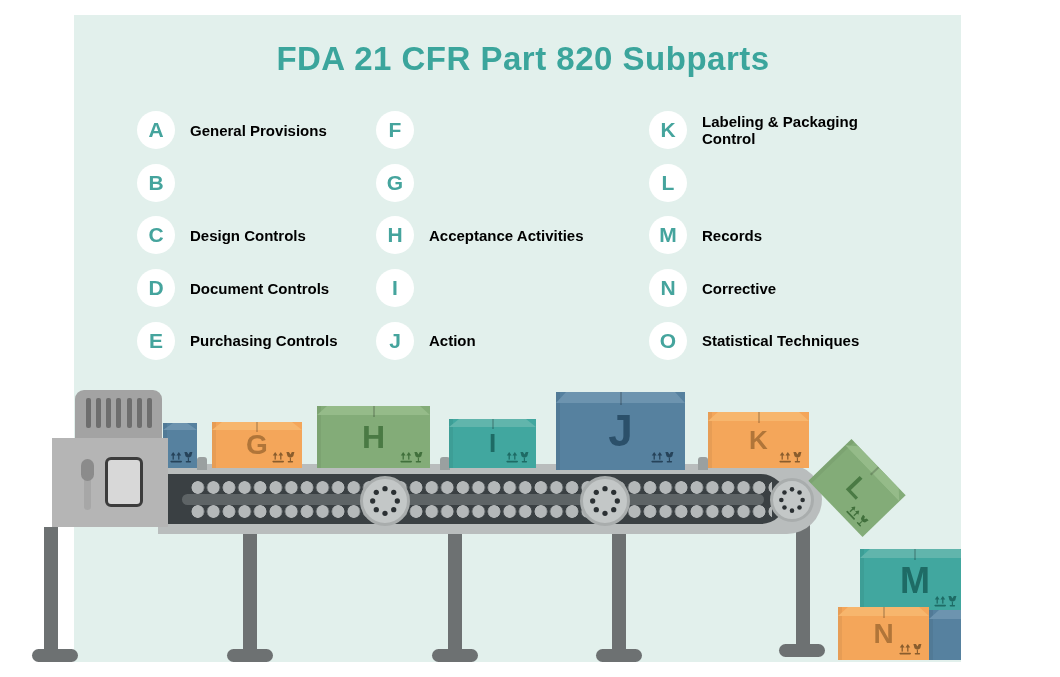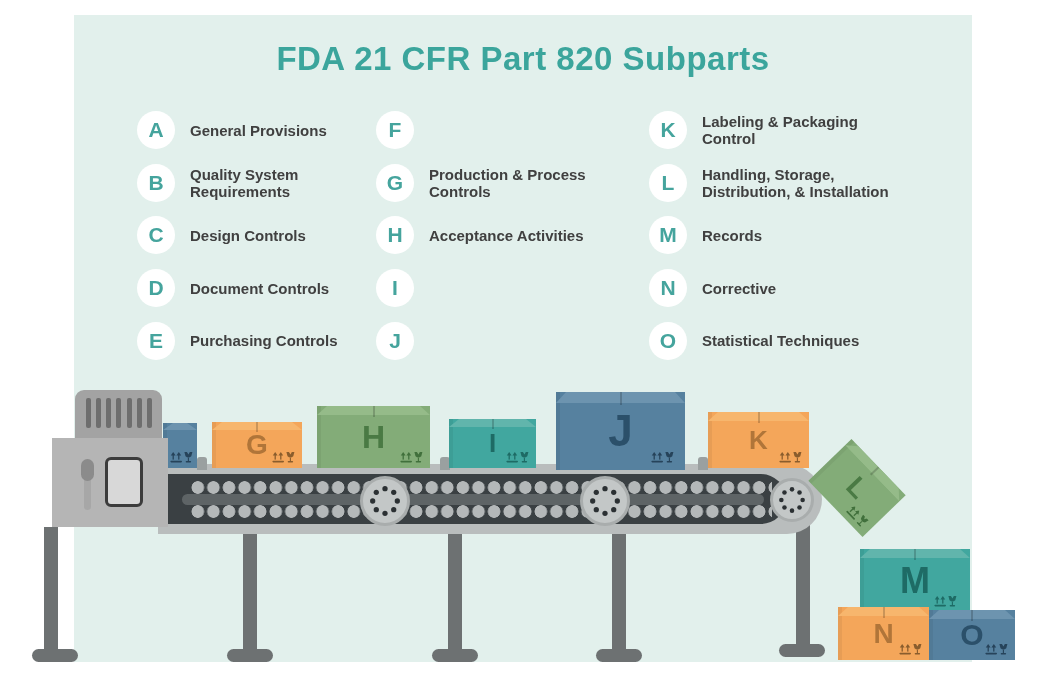--- a/index.html
+++ b/index.html
@@ -1,31 +1,31 @@
 <!DOCTYPE html>
 <html><head>
 <meta charset="utf-8">
 <style>
   * { margin:0; padding:0; box-sizing:border-box; }
   body { background:#fff; font-family:"Liberation Sans", sans-serif; }
-  #stage { position:relative; width:1060px; height:677px; background:#fff; overflow:hidden; }
+  #stage { position:relative; width:961px; height:677px; background:#fff; overflow:hidden; }
   #panel { position:absolute; left:74px; top:15px; width:898px; height:647px; background:#e2f0ec; }
 
   
   #title { position:absolute; left:74px; top:40px; width:898px; text-align:center;
            font-size:33px; font-weight:bold; color:#3ba59c; letter-spacing:0.5px; }
 
   
   .col { position:absolute; top:104px; }
   #col-1 { left:137px; } #col-2 { left:376px; } #col-3 { left:649px; }
   .item { display:flex; align-items:center; height:52.6px; }
   .bullet { flex:0 0 38px; width:38px; height:38px; border-radius:50%; background:#fff;
             display:flex; align-items:center; justify-content:center;
             font-size:21px; font-weight:bold; color:#45a49d; }
-  .item-text { margin-left:15px; font-size:15px; font-weight:bold; color:#404040; line-height:17px; }
+  .item-text { margin-left:15px; font-size:15px; font-weight:bold; color:#000000; line-height:17px; }
   .item-text span { display:block; white-space:nowrap; }
 
   
   .leg { position:absolute; width:14px; background:#6d7172; z-index:4; }
   .foot { position:absolute; height:13px; background:#6d7172; border-radius:7px; z-index:4; }
 
   
   #belt-frame { position:absolute; left:158px; top:464px; width:664px; height:70px;
                 background:#b9bdbd; border-radius:0 35px 35px 0; z-index:10; }
   #belt-band  { position:absolute; left:158px; top:474px; width:628px; height:50px;
@@ -96,24 +96,20 @@
   <div class="col" id="col-1">
     <div class="item">
       <div class="bullet">A</div>
       <div class="item-text">
           <span>General Provisions</span>
           <span></span>
         </div>
     </div>
     <div class="item">
       <div class="bullet">B</div>
-      <div class="item-text">
-          <span>Quality System</span>
-          <span>Requirements</span>
-        </div>
     </div>
     <div class="item">
       <div class="bullet">C</div>
       <div class="item-text">
           <span>Design Controls</span>
           <span></span>
         </div>
     </div>
     <div class="item">
       <div class="bullet">D</div>
@@ -130,56 +126,49 @@
         </div>
     </div>
   </div>
 
   <div class="col" id="col-2">
     <div class="item">
       <div class="bullet">F</div>
     </div>
     <div class="item">
       <div class="bullet">G</div>
-      <div class="item-text">
-          <span>Production &amp; Process</span>
-          <span>Controls</span>
-        </div>
     </div>
     <div class="item">
       <div class="bullet">H</div>
       <div class="item-text">
           <span>Acceptance Activities</span>
           <span></span>
         </div>
     </div>
     <div class="item">
       <div class="bullet">I</div>
     </div>
     <div class="item">
       <div class="bullet">J</div>
       <div class="item-text">
+          <span>Action</span>
         </div>
     </div>
   </div>
 
   <div class="col" id="col-3">
     <div class="item">
       <div class="bullet">K</div>
       <div class="item-text">
           <span>Labeling &amp; Packaging</span>
           <span>Control</span>
         </div>
     </div>
     <div class="item">
       <div class="bullet">L</div>
-      <div class="item-text">
-          <span>Handling, Storage,</span>
-          <span>Distribution, &amp; Installation</span>
-        </div>
     </div>
     <div class="item">
       <div class="bullet">M</div>
       <div class="item-text">
           <span>Records</span>
           <span></span>
         </div>
     </div>
     <div class="item">
       <div class="bullet">N</div>

